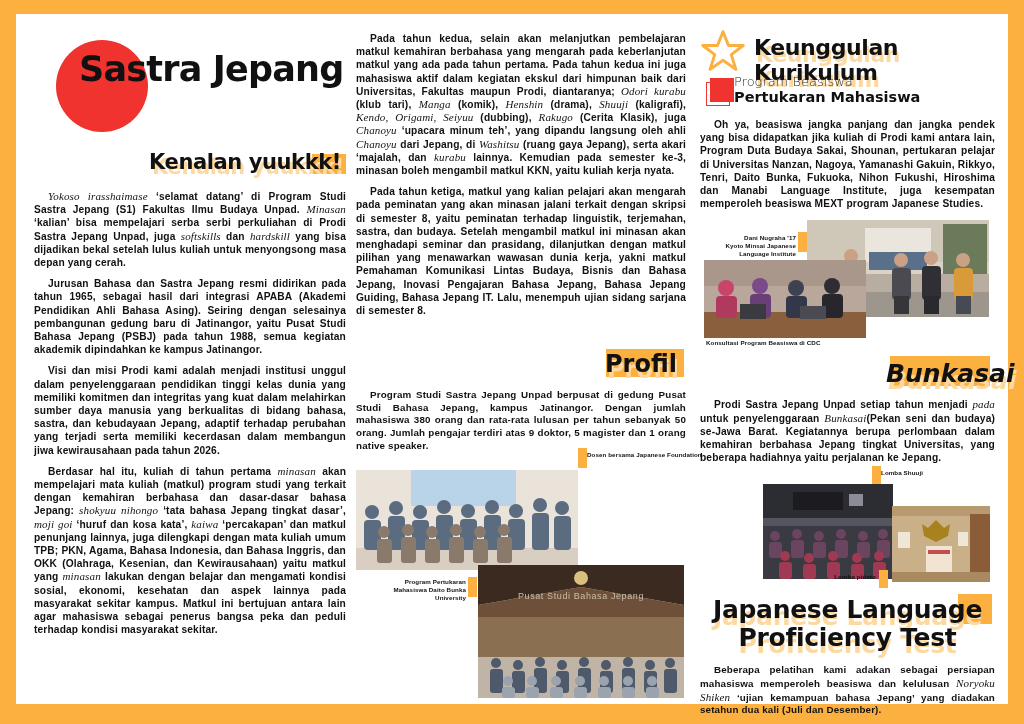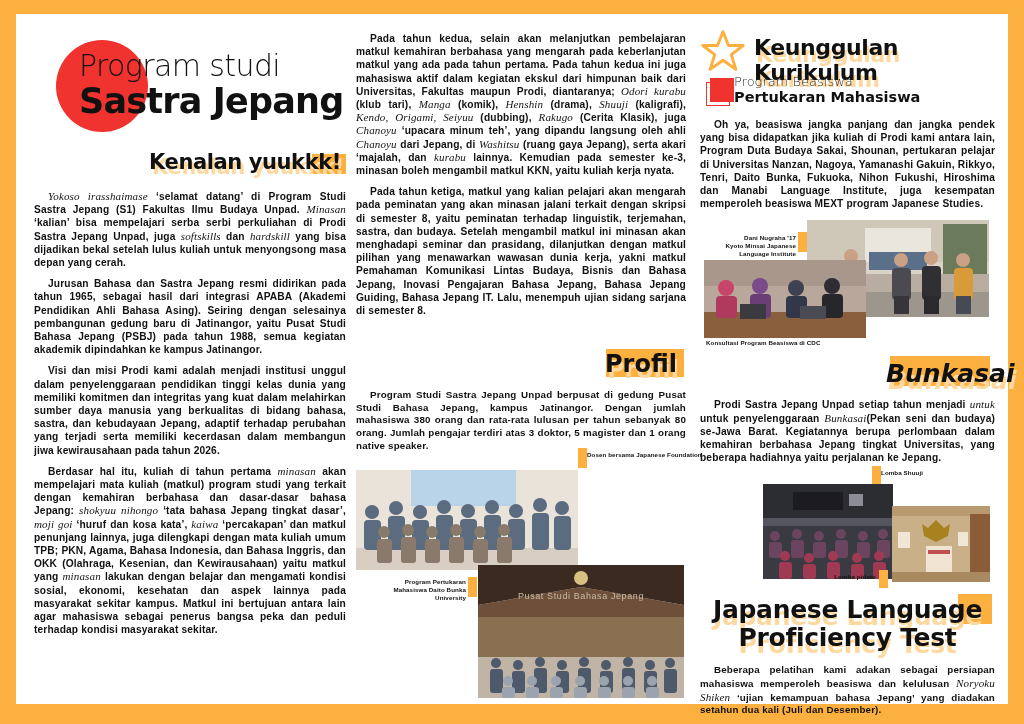--- a/index.html
+++ b/index.html
@@ -291,21 +291,20 @@
 <body>
 
 <div id="page">
   <div id="sheet">
 
     <div class="col" id="col-left">
 
       <div id="red-circle"></div>
 
       <div id="title-wrap">
-        <div class="t-prog">Program studi</div>
         <div class="t-sastra">
           <span class="ghost">Sastra Jepang</span>
           <span>Sastra Jepang</span>
         </div>
       </div>
 
       <div style="height:120px"></div>
 
       <div class="head-kenalan">
         <span class="hl"></span>
@@ -325,21 +324,21 @@
       <p class="body">Pada tahun ketiga, matkul yang kalian pelajari akan mengarah pada peminatan yang akan minasan jalani terkait dengan skripsi di semester 8, yaitu peminatan terhadap linguistik, terjemahan, sastra, dan budaya. Setelah mengambil matkul ini minasan akan menghadapi seminar dan prasidang, dilanjutkan dengan matkul pilihan yang menawarkan wawasan dunia kerja, yakni matkul Pemahaman Komunikasi Lintas Budaya,  Bisnis dan Bahasa Jepang, Inovasi Pengajaran Bahasa Jepang, Bahasa Jepang Guiding, Bahasa Jepang IT. Lalu, menempuh ujian sidang sarjana di semester 8.</p>
 
       <div style="height:22px"></div>
 
       <div class="head-profil">
         <span class="hl"></span>
         <span class="ghost">Profil</span>
         <span class="main">Profil</span>
       </div>
 
-      <p class="body small">Program Studi Sastra Jepang Unpad berpusat di gedung Pusat Studi Bahasa Jepang, kampus Jatinangor. Dengan jumlah mahasiswa 380 orang dan rata-rata lulusan per tahun sebanyak 80 orang. Jumlah pengajar terdiri atas 3 doktor, 5 magister dan 1 orang native speaker.</p>
+      <p class="body small">Program Studi Sastra Jepang Unpad berpusat di gedung Pusat Studi Bahasa Jepang, kampus Jatinangor. Dengan jumlah mahasiswa 380 orang dan rata-rata lulusan per tahun sebanyak 50 orang. Jumlah pengajar terdiri atas 9 doktor, 5 magister dan 1 orang native speaker.</p>
 
       <div class="figgroup" style="height:250px">
 
         <div class="photo" style="left:0px; top:10px; width:222px; height:100px;">
           <svg width="222" height="100" viewBox="0 0 222 100" preserveAspectRatio="none">
             <rect width="222" height="100" fill="#e9e3da"></rect>
             <rect x="55" y="0" width="105" height="36" fill="#b9d3e8"></rect>
             <rect x="0" y="78" width="222" height="22" fill="#d8cfc2"></rect>
             <g fill="#5b6b80">
               <circle cx="16" cy="42" r="7"></circle>
@@ -507,21 +506,21 @@
         </div>
         <div class="caption" style="left:6px; top:121px; width:180px;">Konsultasi Program Beasiswa di CDC</div>
       </div>
 
       <div class="head-bunkasai">
         <span class="hl"></span>
         <span class="ghost">Bunkasai</span>
         <span class="main">Bunkasai</span>
       </div>
 
-      <p class="body">Prodi Sastra Jepang Unpad setiap tahun menjadi <i class="it">untuk</i> untuk penyelenggaraan <i class="it">Bunkasai</i>(Pekan seni dan budaya) se-Jawa Barat. Kegiatannya berupa perlombaan dalam kemahiran berbahasa Jepang tingkat Universitas, yang beberapa hadiahnya yaitu perjalanan ke Jepang.</p>
+      <p class="body">Prodi Sastra Jepang Unpad setiap tahun menjadi <i class="it">pada</i> untuk penyelenggaraan <i class="it">Bunkasai</i>(Pekan seni dan budaya) se-Jawa Barat. Kegiatannya berupa perlombaan dalam kemahiran berbahasa Jepang tingkat Universitas, yang beberapa hadiahnya yaitu perjalanan ke Jepang.</p>
 
       <div class="figgroup" style="height:118px">
         <div class="cap-tab" style="left:172px; top:-6px; height:20px;"></div>
         <div class="caption" style="left:181px; top:-3px; width:90px;">Lomba Shuuji</div>
 
         <div class="photo" style="left:63px; top:12px; width:130px; height:95px;">
           <svg width="130" height="95" viewBox="0 0 130 95" preserveAspectRatio="none">
             <rect width="130" height="95" fill="#3a3a42"></rect>
             <rect x="0" y="0" width="130" height="34" fill="#2c2c33"></rect>
             <rect x="30" y="8" width="50" height="18" fill="#1b1b20"></rect>

